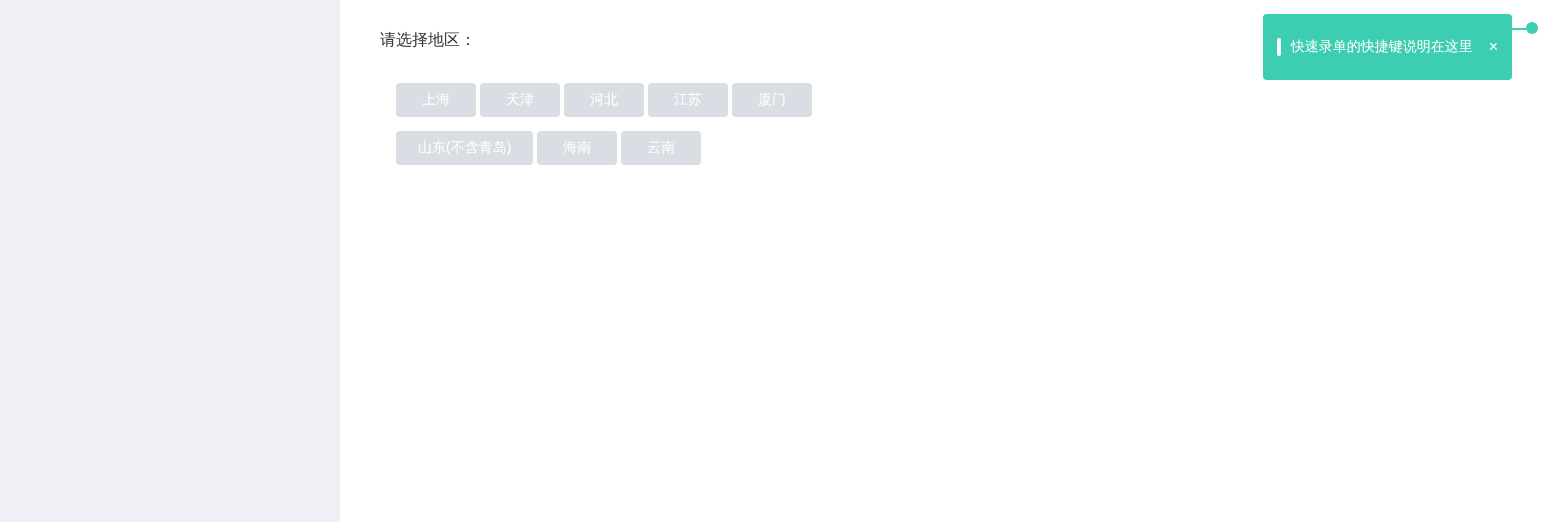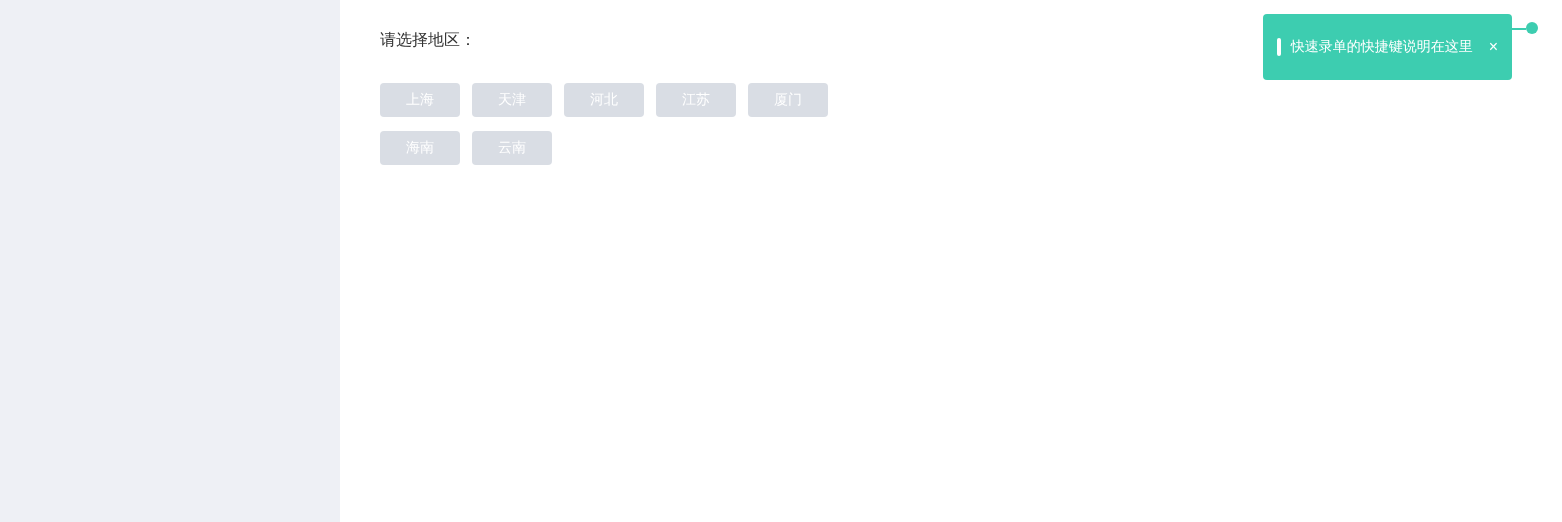--- a/index.html
+++ b/index.html
@@ -39,23 +39,24 @@
     .page-title {
       font-size: 16px;
       color: #333;
       margin-bottom: 32px;
       font-weight: 500;
     }
 
     .region-buttons-row {
       display: flex;
       flex-wrap: nowrap;
-      gap: 12px;
+      gap: 4px;
       margin-bottom: 14px;
       align-items: flex-end;
+      margin-left: 16px;
     }
 
     .region-btn {
       background: #d9dde4;
       border: none;
       border-radius: 4px;
       color: #fff;
       font-size: 14px;
       padding: 8px 22px;
       cursor: pointer;
@@ -129,20 +130,21 @@
   <div class="page-title">请选择地区：</div>
 
   <div class="region-buttons-row" id="row1">
       <button class="region-btn">上海</button>
       <button class="region-btn">天津</button>
       <button class="region-btn">河北</button>
       <button class="region-btn">江苏</button>
       <button class="region-btn">厦门</button>
     </div>
   <div class="region-buttons-row" id="row2">
+      <button class="region-btn">山东(不含青岛)</button>
       <button class="region-btn">海南</button>
       <button class="region-btn">云南</button>
     </div>
 </div>
 
 <div class="tooltip-banner">
   <div class="bar"></div>
   <span>快速录单的快捷键说明在这里</span>
   <button class="close-btn">×</button>
 </div>

